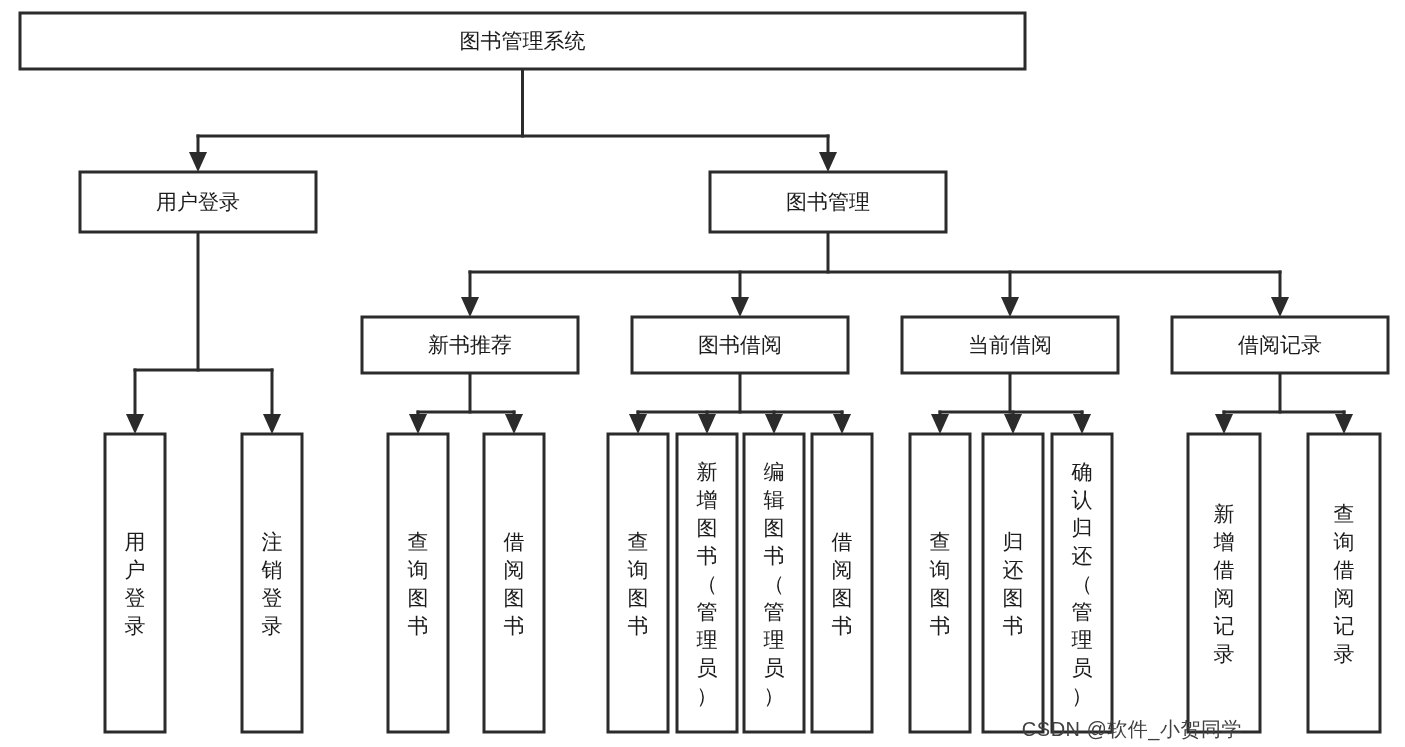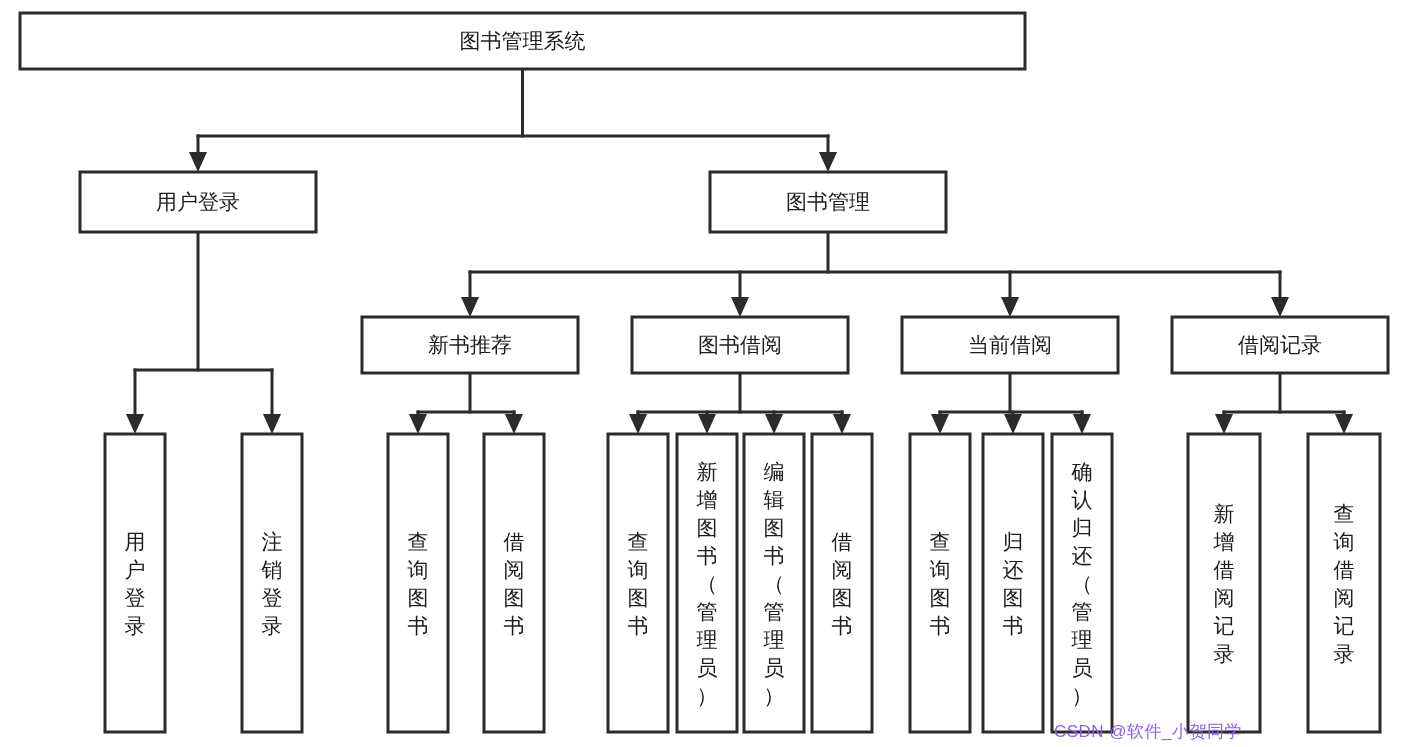--- a/index.html
+++ b/index.html
@@ -52,22 +52,22 @@
   }
   .arrow-head {
     fill: #2b2b2b;
     stroke: none;
   }
   .watermark {
     position: absolute;
     right: 8px;
     bottom: 4px;
     font-family: "Liberation Sans", "DejaVu Sans", sans-serif;
-    font-size: 17px;
-    color: #8b5cf6;
+    font-size: 20px;
+    color: #404040;
     letter-spacing: 0.5px;
     white-space: nowrap;
     user-select: none;
   }
 </style>
 </head>
 <body>
 
 <div id="diagram-root">
   <svg id="flowchart" viewBox="0 0 1405 747" xmlns="http://www.w3.org/2000/svg">

